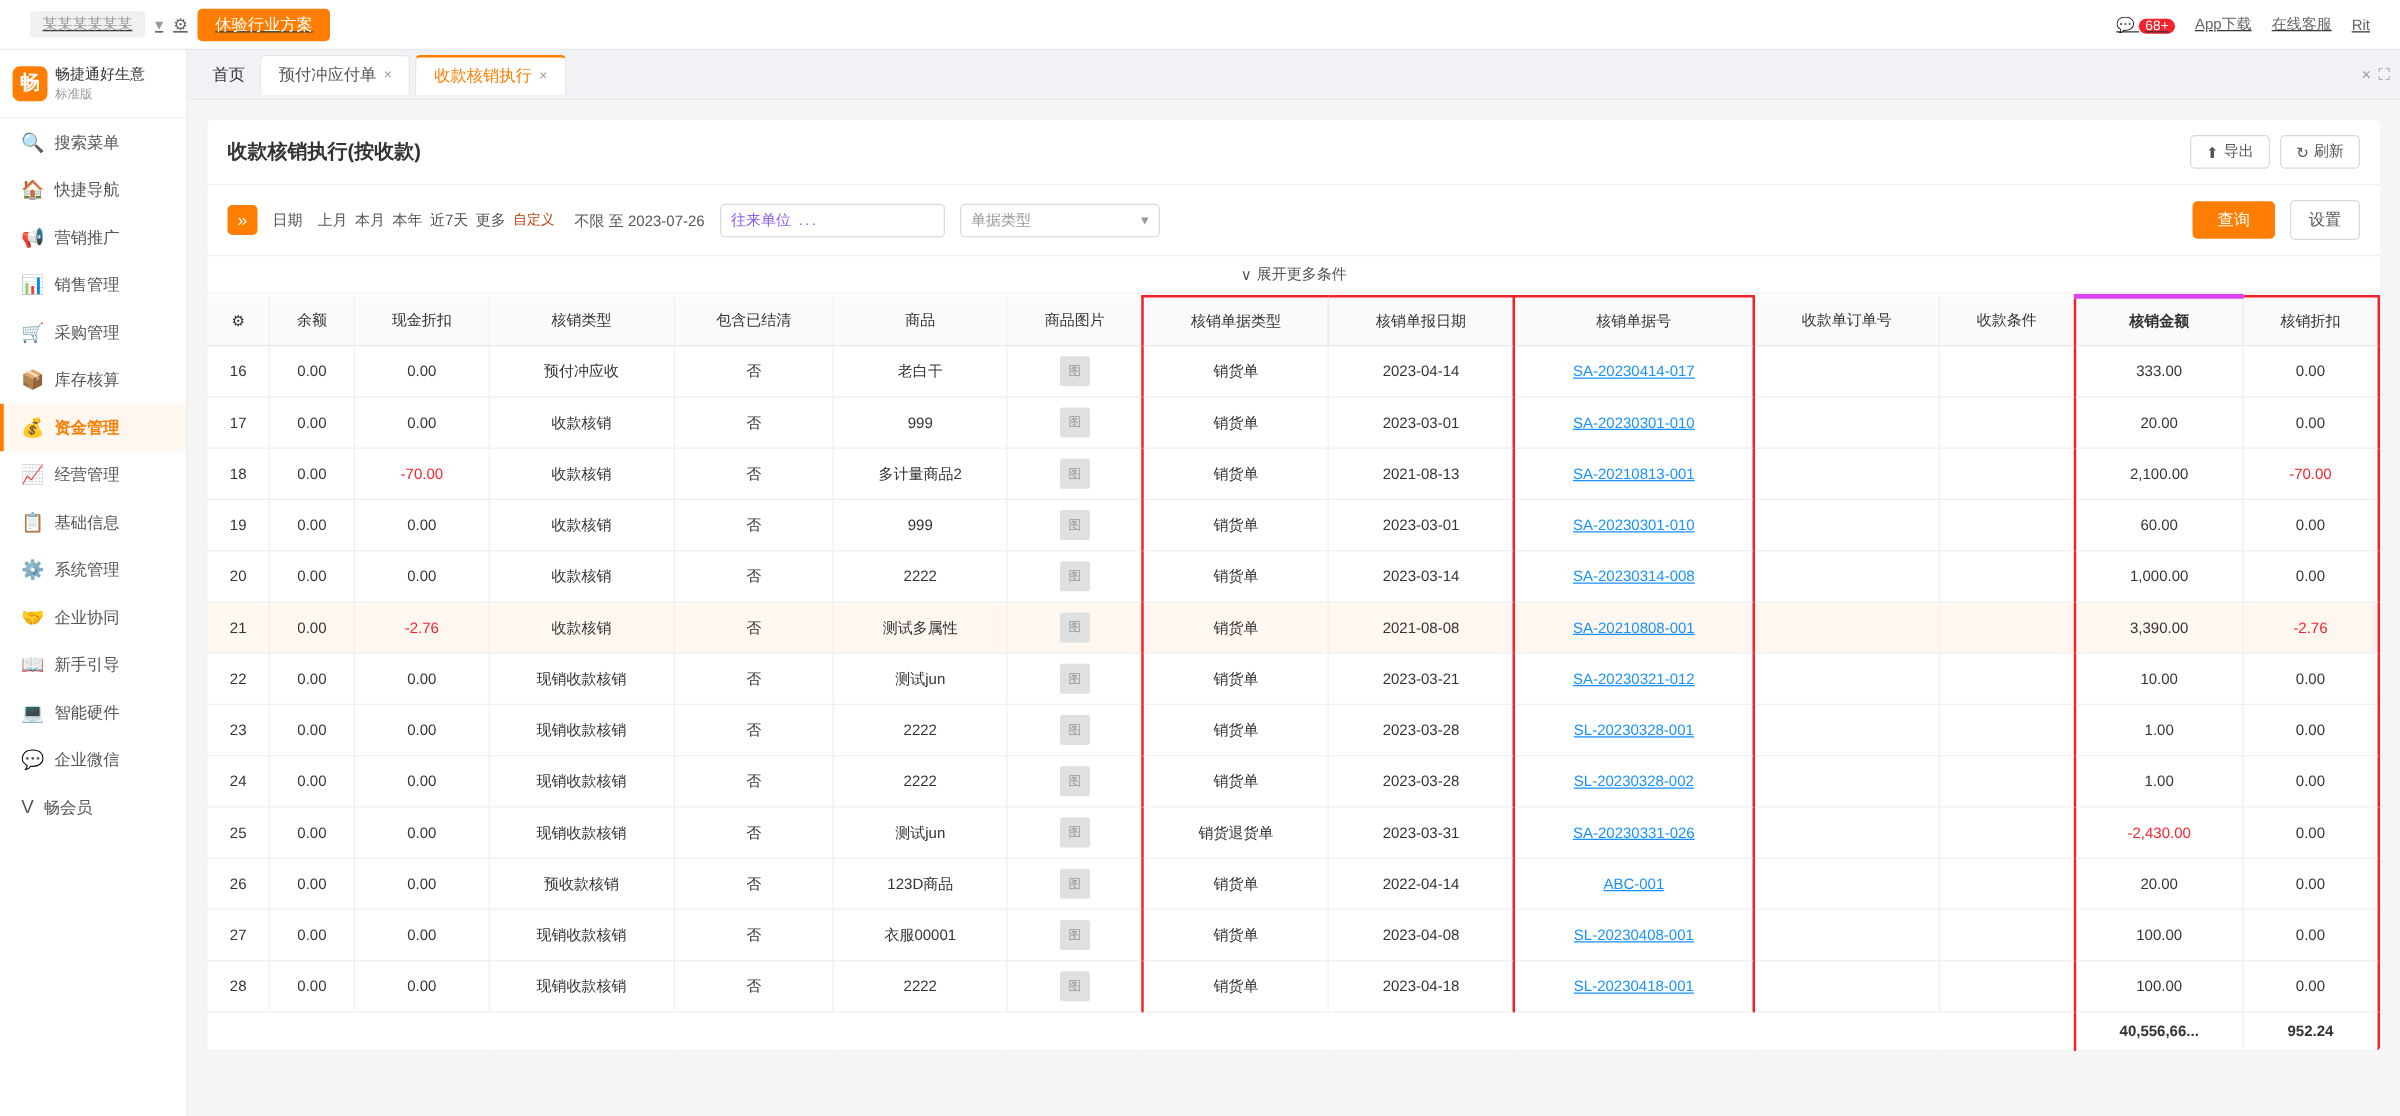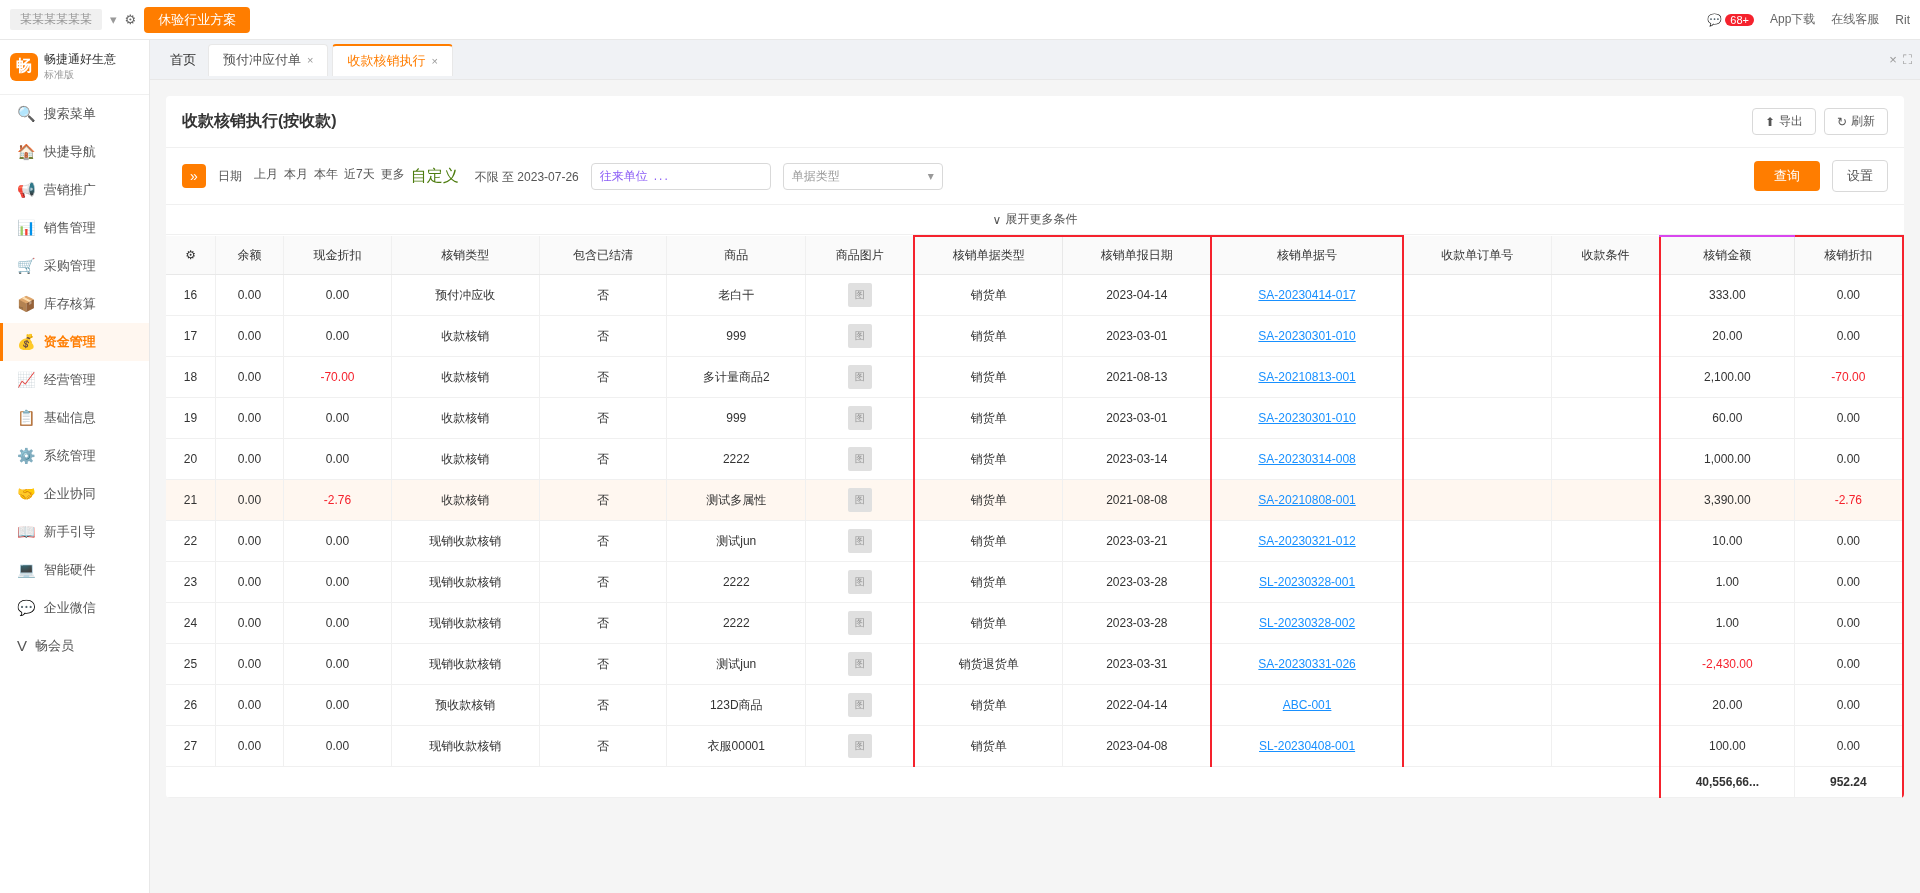--- a/index.html
+++ b/index.html
@@ -5,22 +5,23 @@
     * { box-sizing: border-box; margin: 0; padding: 0; }
     body { font-family: 'Microsoft YaHei', Arial, sans-serif; font-size: 13px; background: #f5f5f5; color: #333; overflow: hidden; }
 
     
     .top-bar {
       height: 40px;
       background: #fff;
       border-bottom: 1px solid #e8e8e8;
       display: flex;
       align-items: center;
-      padding: 0 10px;
+      padding: 0 24px;
       gap: 12px;
+      text-decoration: underline;
     }
     .top-bar-left { display: flex; align-items: center; gap: 8px; flex: 1; }
     .top-bar-breadcrumb { color: #999; font-size: 12px; background: #f0f0f0; padding: 2px 10px; border-radius: 2px; }
     .top-bar-arrow { color: #999; }
     .top-bar-gear { color: #666; cursor: pointer; }
     .top-bar-btn {
       background: #ff7d00;
       color: #fff;
       border: none;
       padding: 4px 14px;
@@ -143,21 +144,21 @@
     .filter-expand-btn {
       width: 24px; height: 24px;
       background: #ff7d00;
       border-radius: 4px;
       display: flex; align-items: center; justify-content: center;
       color: #fff; cursor: pointer; font-size: 14px;
     }
     .filter-label { color: #555; font-size: 12px; }
     .filter-date-links { display: flex; gap: 6px; }
     .filter-date-link { color: #555; cursor: pointer; font-size: 12px; }
-    .filter-date-custom { color: #4d7c0f; cursor: pointer; font-size: 16px; }
+    .filter-date-custom { color: #c2410c; cursor: pointer; font-size: 11px; }
     .filter-date-range { color: #555; font-size: 12px; margin-top: 2px; display: block; }
     .filter-field {
       display: flex; align-items: center; gap: 6px;
       border: 1px solid #d9d9d9; border-radius: 4px;
       padding: 4px 8px; min-width: 180px;
       background: #fff; color: #8b5cf6; font-size: 12px;
     }
     .filter-dots { letter-spacing: 2px; }
     .filter-select {
       display: flex; align-items: center; gap: 4px;
@@ -409,21 +410,21 @@
               <th>现金折扣</th>
               <th>核销类型</th>
               <th>包含已结清</th>
               <th>商品</th>
               <th>商品图片</th>
               <th style="border-left:2px solid #f5222d; border-top:2px solid #f5222d; border-right:1px solid #e8e8e8;">核销单据类型</th>
               <th style="border-top:2px solid #f5222d; border-right:2px solid #f5222d;">核销单报日期</th>
               <th style="border-left:2px solid #f5222d; border-top:2px solid #f5222d; border-right:2px solid #f5222d;">核销单据号</th>
               <th>收款单订单号</th>
               <th>收款条件</th>
-              <th style="border-left:2px solid #f5222d; border-top:2px solid #d946ef; border-right:1px solid #e8e8e8;">核销金额</th>
+              <th style="border-left:2px solid #f5222d; border-top:4px solid #d946ef; border-right:1px solid #e8e8e8;font-weight:bold;">核销金额</th>
               <th style="border-top:2px solid #f5222d; border-right:2px solid #f5222d;">核销折扣</th>
             </tr>
           </thead>
           <tbody id="table-body">
               <tr>
       <td>16</td>
       <td>0.00</td>
       <td class="">0.00</td>
       <td>预付冲应收</td>
       <td>否</td>
@@ -625,20 +626,38 @@
       <td class="">0.00</td>
       <td>现销收款核销</td>
       <td>否</td>
       <td>衣服00001</td>
       <td>
         <div style="width:24px;height:24px;background:#e0e0e0;border-radius:2px;margin:auto;display:flex;align-items:center;justify-content:center;font-size:10px;color:#999;">图</div>
       </td>
       <td style="border-left:2px solid #f5222d; border-right:1px solid #f0f0f0;">销货单</td>
       <td style="border-right:2px solid #f5222d;">2023-04-08</td>
       <td style="border-left:2px solid #f5222d; border-right:2px solid #f5222d;" class="cell-blue">SL-20230408-001</td>
+      <td></td>
+      <td></td>
+      <td style="border-left:2px solid #f5222d; border-right:1px solid #f0f0f0;" class="">100.00</td>
+      <td style="border-right:2px solid #f5222d;" class="">0.00</td>
+    </tr>
+              <tr>
+      <td>28</td>
+      <td>0.00</td>
+      <td class="">0.00</td>
+      <td>现销收款核销</td>
+      <td>否</td>
+      <td>2222</td>
+      <td>
+        <div style="width:24px;height:24px;background:#e0e0e0;border-radius:2px;margin:auto;display:flex;align-items:center;justify-content:center;font-size:10px;color:#999;">图</div>
+      </td>
+      <td style="border-left:2px solid #f5222d; border-right:1px solid #f0f0f0;">销货单</td>
+      <td style="border-right:2px solid #f5222d;">2023-04-18</td>
+      <td style="border-left:2px solid #f5222d; border-right:2px solid #f5222d;" class="cell-blue">SL-20230418-001</td>
       <td></td>
       <td></td>
       <td style="border-left:2px solid #f5222d; border-right:1px solid #f0f0f0;" class="">100.00</td>
       <td style="border-right:2px solid #f5222d;" class="">0.00</td>
     </tr>
             </tbody>
           <tfoot>
             <tr>
               <td colspan="12" style="text-align:right; font-weight:bold;"></td>
               <td style="font-weight:bold; color:#333; border-left:2px solid #f5222d;">40,556,66...</td>

